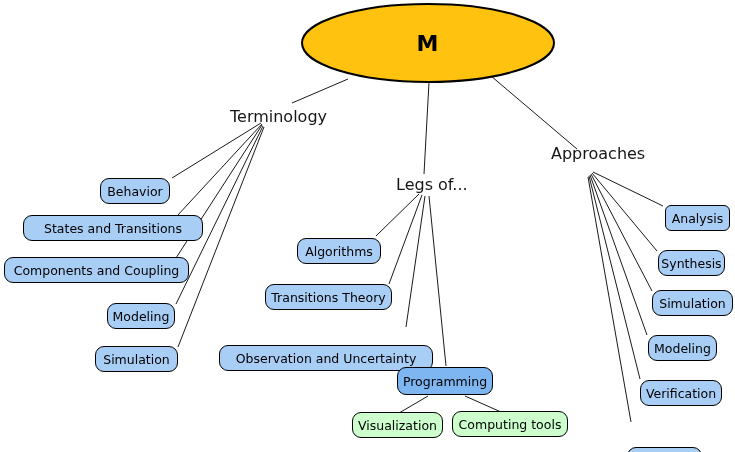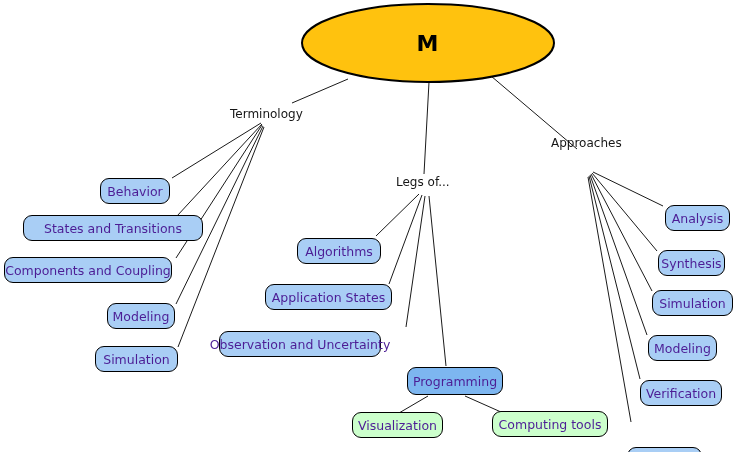--- a/index.html
+++ b/index.html
@@ -24,29 +24,29 @@
   .lines{position:absolute;left:0;top:0;width:735px;height:452px;}
   .node{
     position:absolute;
     height:26px;
     box-sizing:border-box;
     background:var(--node-fill);
     border:1.4px solid var(--outline);
     border-radius:9px;
     display:flex;align-items:center;justify-content:center;
     font-size:12.5px;
-    color:#4c1d95;
+    color:#000000;
     white-space:nowrap;
     cursor:default;
   }
-  .node.selected{background:var(--node-selected-fill);margin-left:10px;}
+  .node.selected{background:var(--node-selected-fill);}
   .node.leaf{background:var(--leaf-fill);text-align:center;}
   .branch-label{
     position:absolute;
-    font-size:12px;
+    font-size:16px;
     color:#161616;
     white-space:nowrap;
   }
   .root-title{
     position:absolute;
     left:302px;top:26px;width:252px;height:36px;
     display:flex;align-items:center;justify-content:center;
     font-weight:bold;font-size:12.5px;color:#000;
     white-space:nowrap;letter-spacing:.2px;
   }
@@ -86,36 +86,36 @@
 
     <ellipse cx="428" cy="43" rx="126" ry="39" fill="var(--root-fill)" stroke="var(--outline)" stroke-width="2"></ellipse>
   </svg>
 
   <div class="root-title">
     <span class="initial">M</span>
   </div>
 
   <div class="branch-label" style="left:230px;top:107px;">Terminology</div>
   <div class="branch-label" style="left:396px;top:175px;">Legs of...</div>
-  <div class="branch-label" style="left:551px;top:136px;">Approaches</div>
+  <div class="branch-label" style="left:551px;top:144px;">Approaches</div>
 
   <div class="node" style="left:100px;top:178px;width:70px;">Behavior</div>
   <div class="node" style="left:23px;top:215px;width:180px;">States and Transitions</div>
-  <div class="node" style="left:4px;top:257px;width:168px;">Components and Coupling</div>
+  <div class="node" style="left:4px;top:257px;width:185px;">Components and Coupling</div>
   <div class="node" style="left:107px;top:303px;width:68px;">Modeling</div>
   <div class="node" style="left:95px;top:346px;width:83px;">Simulation</div>
 
   <div class="node" style="left:297px;top:238px;width:84px;">Algorithms</div>
-  <div class="node" style="left:265px;top:284px;width:127px;">Application States</div>
-  <div class="node" style="left:219px;top:331px;width:162px;">Observation and Uncertainty</div>
+  <div class="node" style="left:265px;top:284px;width:127px;">Transitions Theory</div>
+  <div class="node" style="left:219px;top:345px;width:214px;">Observation and Uncertainty</div>
   <div class="node selected" style="left:397px;top:367px;width:96px;height:28px;">Programming</div>
 
   <div class="node leaf" style="left:352px;top:412px;width:91px;">Visualization</div>
-  <div class="node leaf" style="left:452px;top:411px;width:116px;margin-left:40px;">Computing tools</div>
+  <div class="node leaf" style="left:452px;top:411px;width:116px;">Computing tools</div>
 
-  <div class="node" style="left:665px;top:205px;width:65px;">Analysis</div>
+  <div class="node" style="left:665px;top:205px;width:65px;border-radius:6px;">Analysis</div>
   <div class="node" style="left:658px;top:250px;width:67px;">Synthesis</div>
   <div class="node" style="left:652px;top:290px;width:81px;">Simulation</div>
   <div class="node" style="left:648px;top:335px;width:69px;">Modeling</div>
   <div class="node" style="left:640px;top:380px;width:82px;">Verification</div>
   <div class="node" style="left:627px;top:423px;width:75px;margin-top:24px;">Validation</div>
 
 </div>
 
 </body></html>

